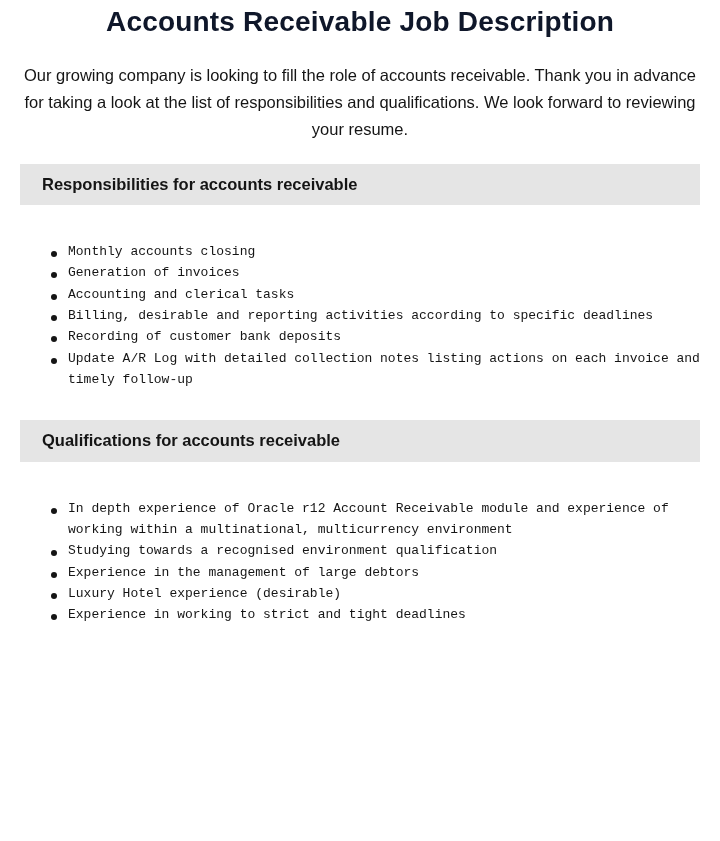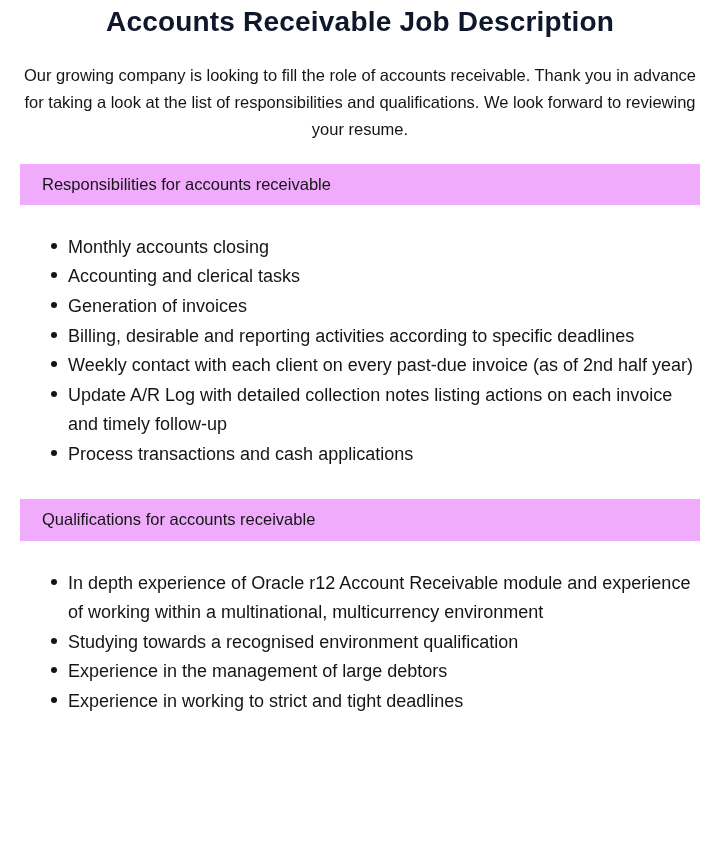--- a/index.html
+++ b/index.html
@@ -27,37 +27,38 @@
       letter-spacing: 0.2px;
       color: #0f172a;
     }
     .intro {
       font-size: 16.5px;
       line-height: 1.64;
       margin: 0 0 20px 0;
       text-align: center;
     }
     .section-header {
-      background: #f0abfc;
-      font-weight: normal;
+      background: #e5e5e5;
+      font-weight: bold;
       font-size: 16.5px;
       line-height: 1.3;
       padding: 10px 22px;
-      margin: 0 0 28px 0;
+      margin: 0 0 36px 0;
     }
     ul.bullet-list {
       margin: 0 0 30px 0;
       padding: 0 0 0 48px;
       list-style: none;
     }
     ul.bullet-list li {
-      font-size: 18px;
+      font-size: 13px;
       line-height: 1.64;
       position: relative;
       padding-left: 0;
+      font-family: Liberation Mono, monospace;
     }
     ul.bullet-list li::before {
       content: "";
       position: absolute;
       left: -17px;
       top: 10px;
       width: 6px;
       height: 6px;
       border-radius: 50%;
       background: #151515;
@@ -71,32 +72,32 @@
   <h1 class="page-title">Accounts Receivable Job Description</h1>
 
   <p class="intro">Our growing company is looking to fill the role of accounts receivable. Thank you in advance for taking a look at the list of responsibilities and qualifications. We look forward to reviewing your resume.</p>
 
   <div class="section-header">
     <span>Responsibilities for accounts receivable</span>
   </div>
 
   <ul class="bullet-list">
     <li>Monthly accounts closing</li>
+    <li>Generation of invoices</li>
     <li>Accounting and clerical tasks</li>
-    <li>Generation of invoices</li>
     <li>Billing, desirable and reporting activities according to specific deadlines</li>
-    <li>Weekly contact with each client on every past-due invoice (as of 2nd half year)</li>
+    <li>Recording of customer bank deposits</li>
     <li>Update A/R Log with detailed collection notes listing actions on each invoice and timely follow-up</li>
-    <li>Process transactions and cash applications</li>
   </ul>
 
   <div class="section-header">
     <span>Qualifications for accounts receivable</span>
   </div>
 
   <ul class="bullet-list">
     <li>In depth experience of Oracle r12 Account Receivable module and experience of working within a multinational, multicurrency environment</li>
     <li>Studying towards a recognised environment qualification</li>
     <li>Experience in the management of large debtors</li>
+    <li>Luxury Hotel experience (desirable)</li>
     <li>Experience in working to strict and tight deadlines</li>
   </ul>
 
 </div>
 
 </body></html>

